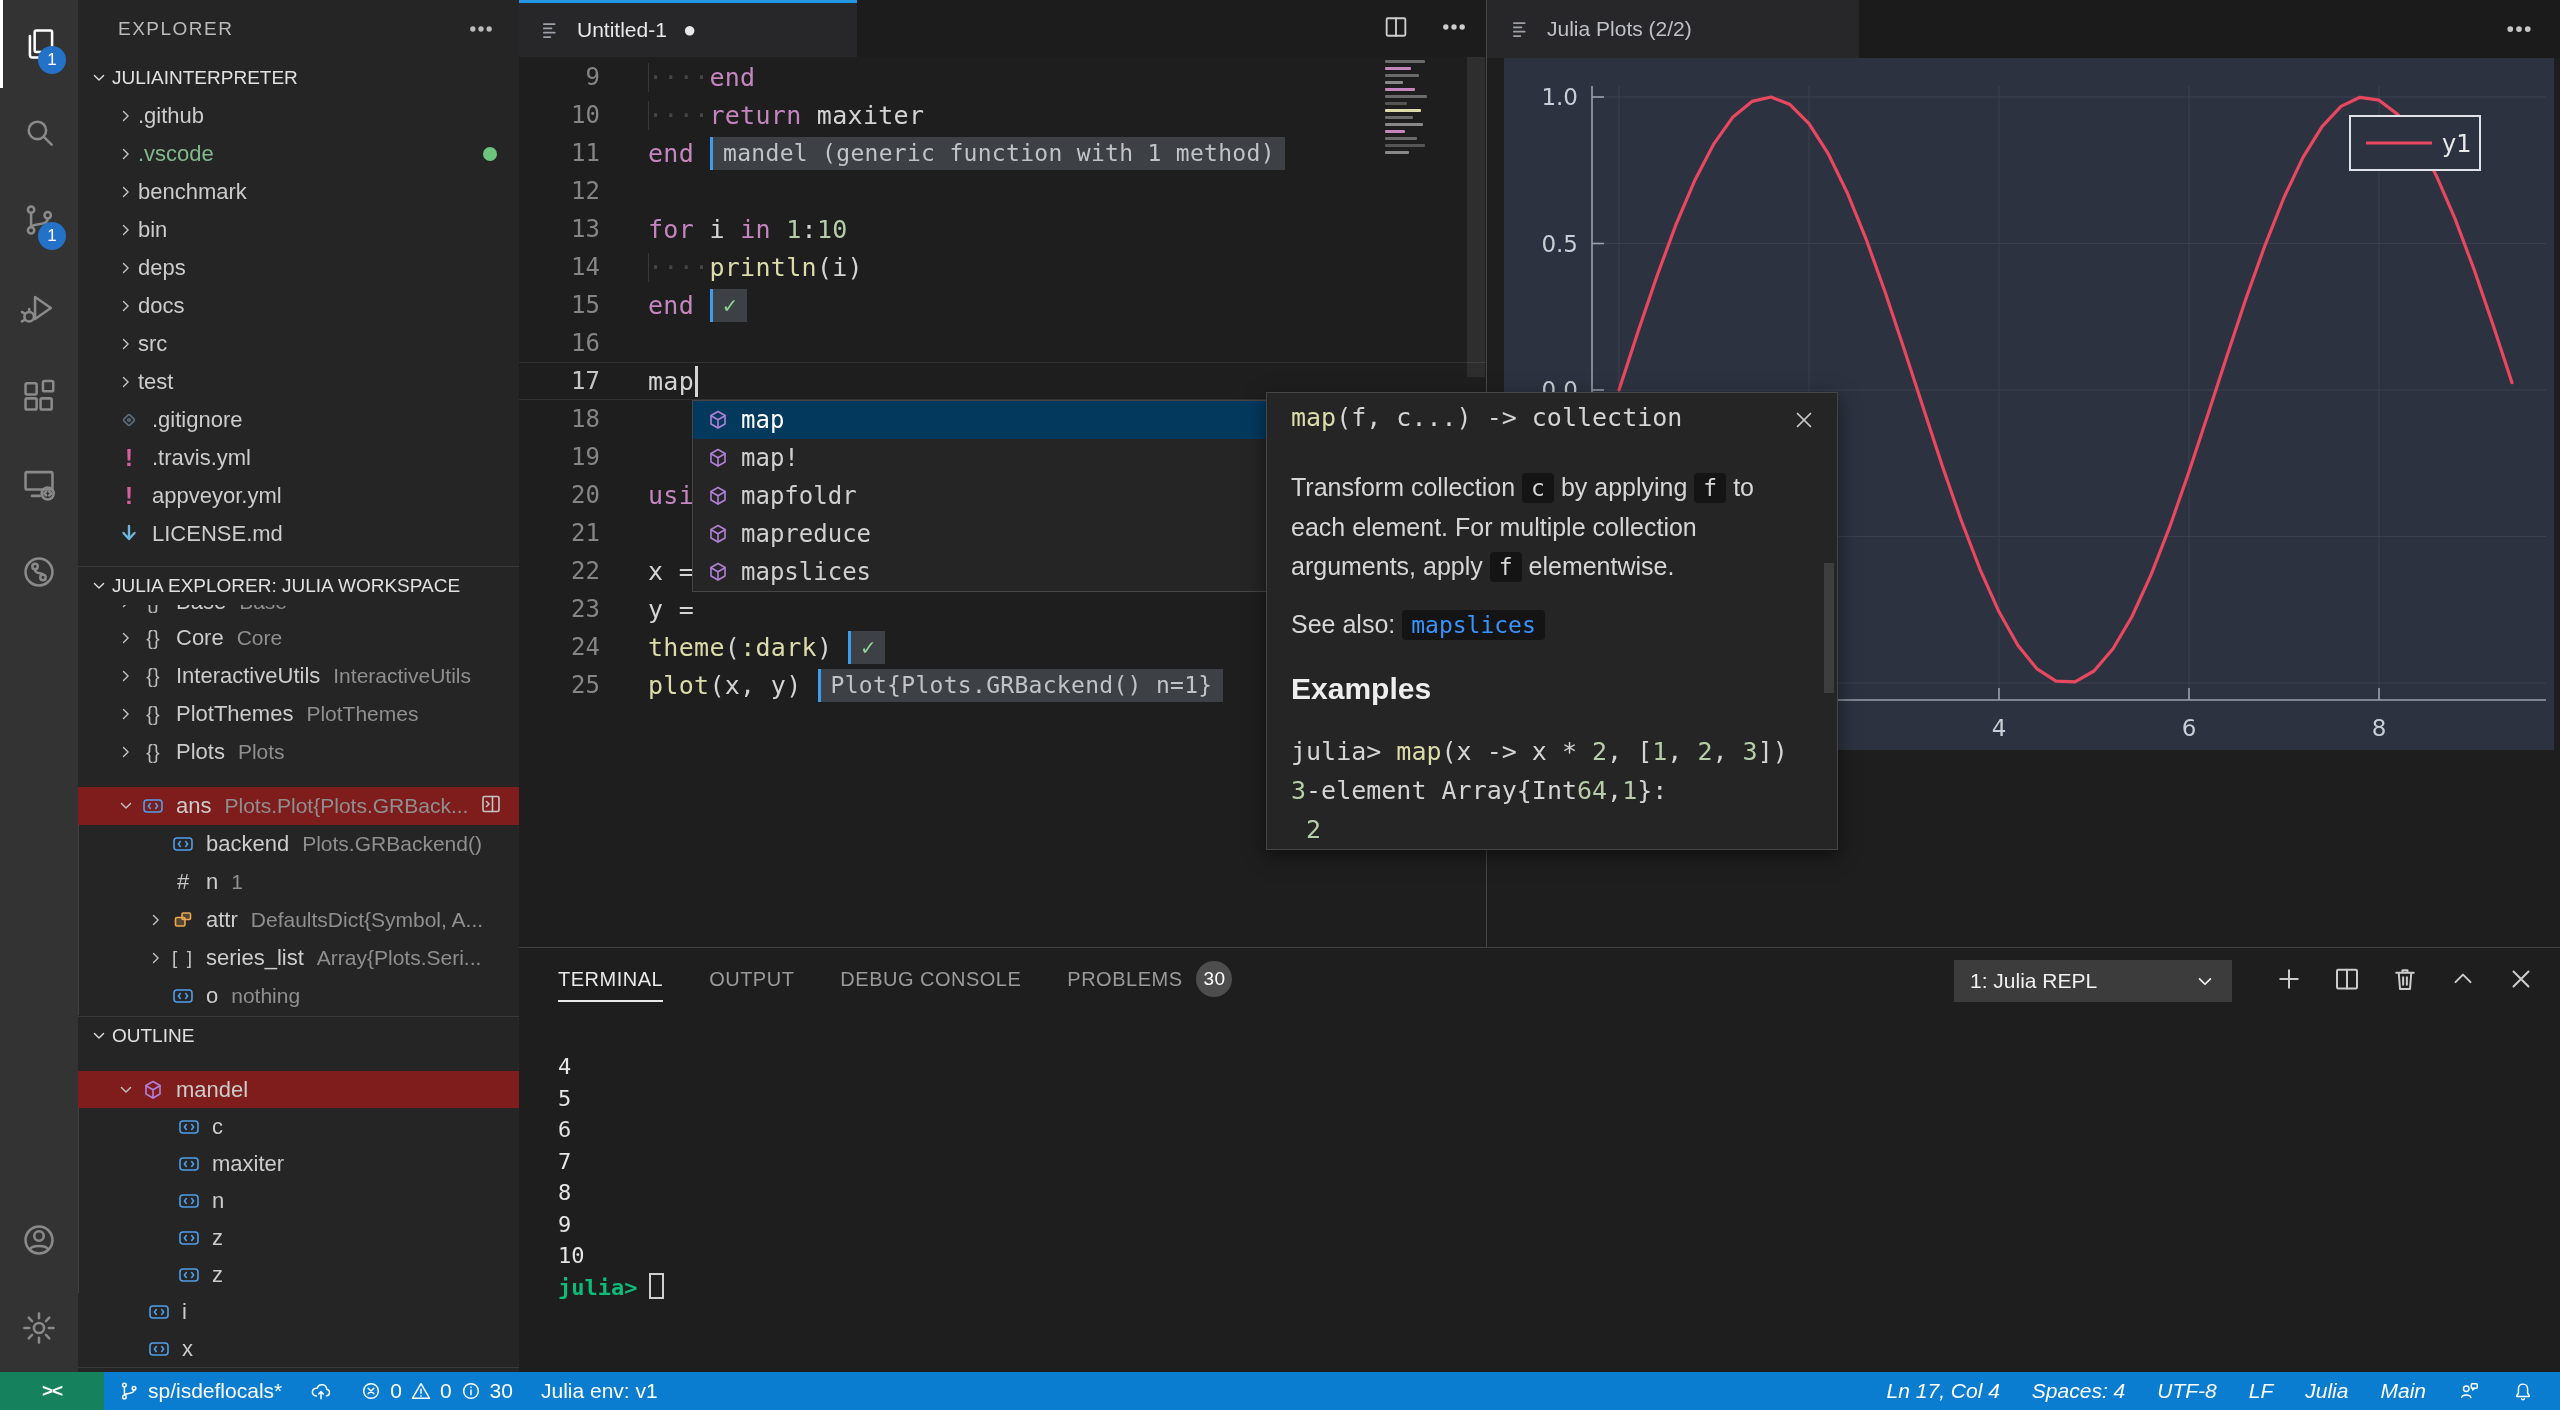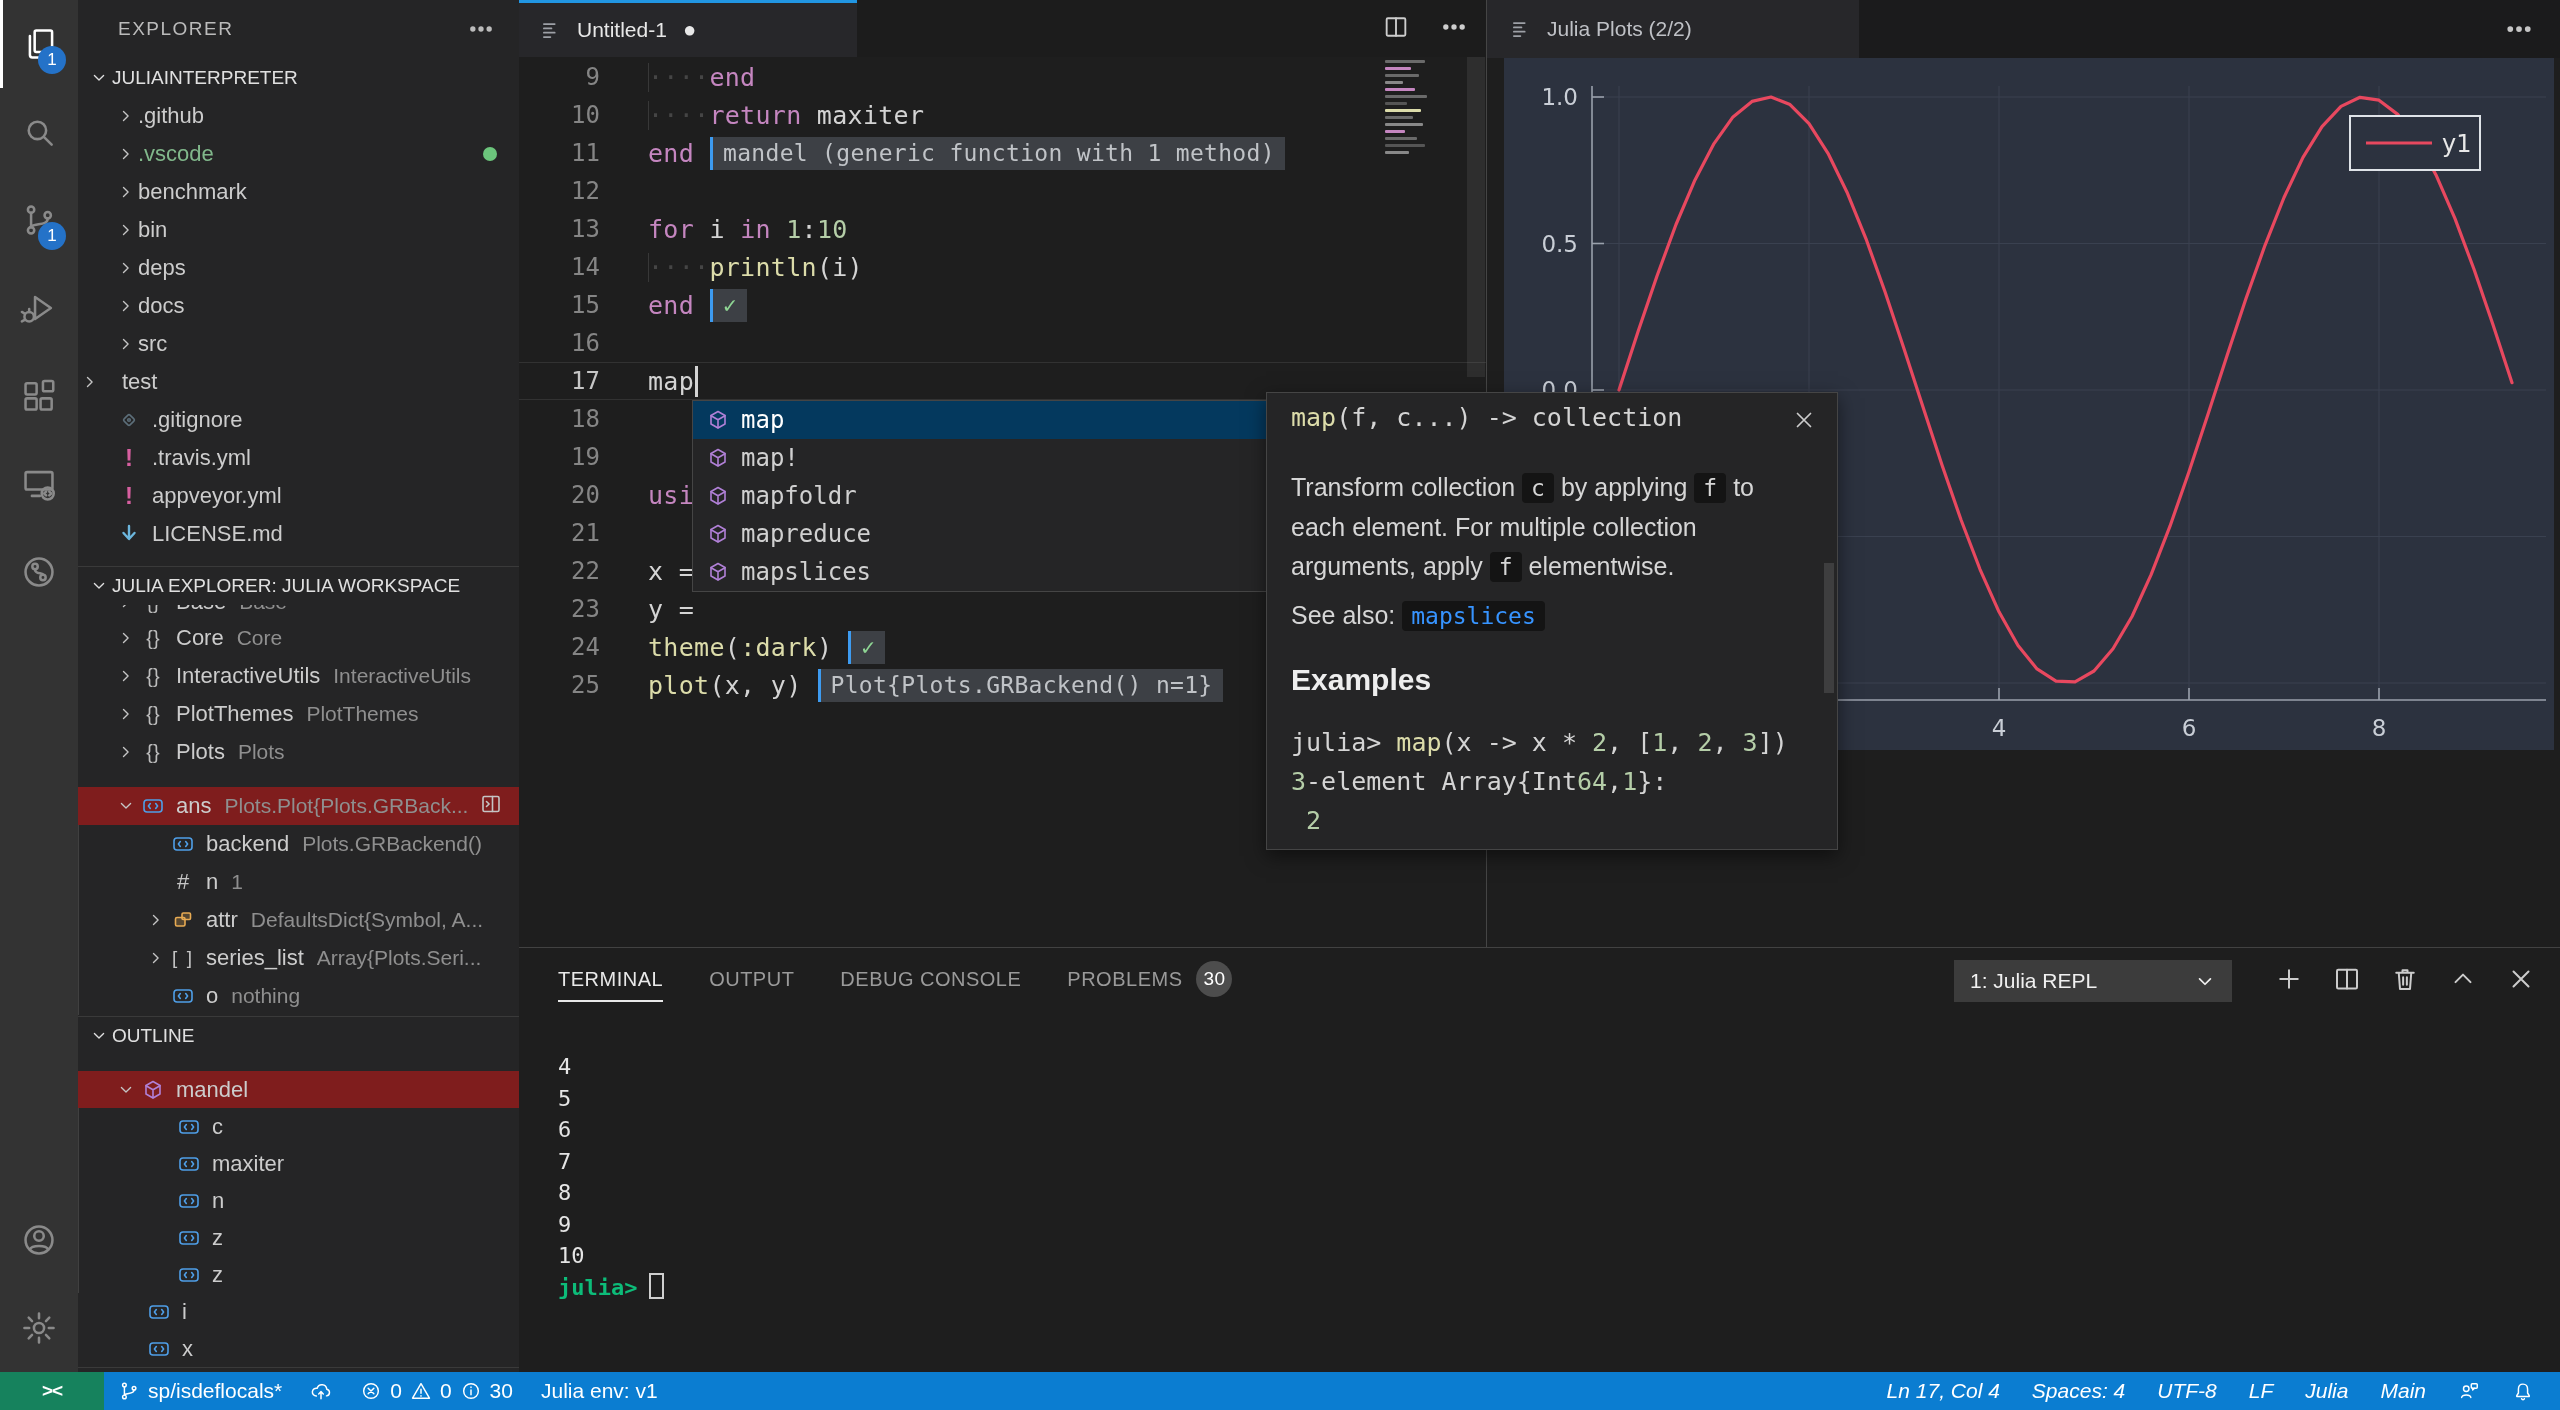--- a/index.html
+++ b/index.html
@@ -70,21 +70,21 @@
   .sg-row.sel { background:#04395e; }
   .sg-row .icn { color:#b180d7; }
   .sg-row .sg-lbl { font-family:"DejaVu Sans Mono",monospace; font-size:24px; color:#d0d0d0; }
   .sg-row.sel .sg-lbl { color:#ffffff; }
 
   
   #docs { position:absolute; left:1266px; top:392px; width:572px; height:458px; background:#252526; border:1px solid #454545; z-index:60; overflow:hidden; padding:10px 26px 0 24px; box-shadow:0 6px 18px rgba(0,0,0,0.5); }
   #docs .sig { font-family:"DejaVu Sans Mono",monospace; font-size:25px; color:#d4d4d4; margin-bottom:36px; }
   #docs .close { position:absolute; right:20px; top:14px; color:#cccccc; cursor:pointer; }
   #docs .close svg { width:26px; height:26px; }
-  #docs .desc { font-size:25px; line-height:39px; color:#d6d6d6; margin-bottom:14px; max-width:500px; }
+  #docs .desc { font-size:25px; line-height:39px; color:#d6d6d6; margin-bottom:23px; max-width:500px; }
   #docs .seealso { font-size:25px; color:#d6d6d6; margin-bottom:33px; }
   .chip { font-family:"DejaVu Sans Mono",monospace; font-size:23px; background:#141414; border-radius:4px; padding:2px 9px; color:#d6d6d6; }
   .chip.link { color:#3794ff; cursor:pointer; }
   #docs h2 { font-size:30px; color:#eeeeee; margin-bottom:26px; font-weight:bold; }
   #docs .codeblock { font-family:"DejaVu Sans Mono",monospace; font-size:25px; line-height:39px; white-space:pre; }
   #docs-scroll { position:absolute; right:3px; top:170px; width:10px; height:130px; background:rgba(121,121,121,0.3); }
 
   
   #plots { position:absolute; left:1486px; top:0; width:1074px; height:947px; background:#1e1e1e; border-left:1px solid #454545; }
   #plots-header { position:relative; height:58px; background:#1b1b1c; }
@@ -284,21 +284,21 @@
           <span class="lbl">docs</span>
         </div>
         <div class="trow" style="padding-left: 36px;">
           <span class="chevslot">
             <svg viewBox="0 0 24 24" fill="none" stroke="currentColor" stroke-width="1.6" stroke-linecap="round" stroke-linejoin="round" style="width: 20px; height: 20px;">
               <path d="M9 6.5l5.5 5.5L9 17.5"></path>
             </svg>
           </span>
           <span class="lbl">src</span>
         </div>
-        <div class="trow" style=" gap: 20px;">
+        <div class="trow" style="padding-left: 36px;">
           <span class="chevslot">
             <svg viewBox="0 0 24 24" fill="none" stroke="currentColor" stroke-width="1.6" stroke-linecap="round" stroke-linejoin="round" style="width: 20px; height: 20px;">
               <path d="M9 6.5l5.5 5.5L9 17.5"></path>
             </svg>
           </span>
           <span class="lbl">test</span>
         </div>
         <div class="trow" style="padding-left: 36px;">
           <span class="icn icn-gitignore">
             <svg viewBox="0 0 24 24" fill="none" stroke="currentColor" stroke-width="1.6" stroke-linecap="round" stroke-linejoin="round">

